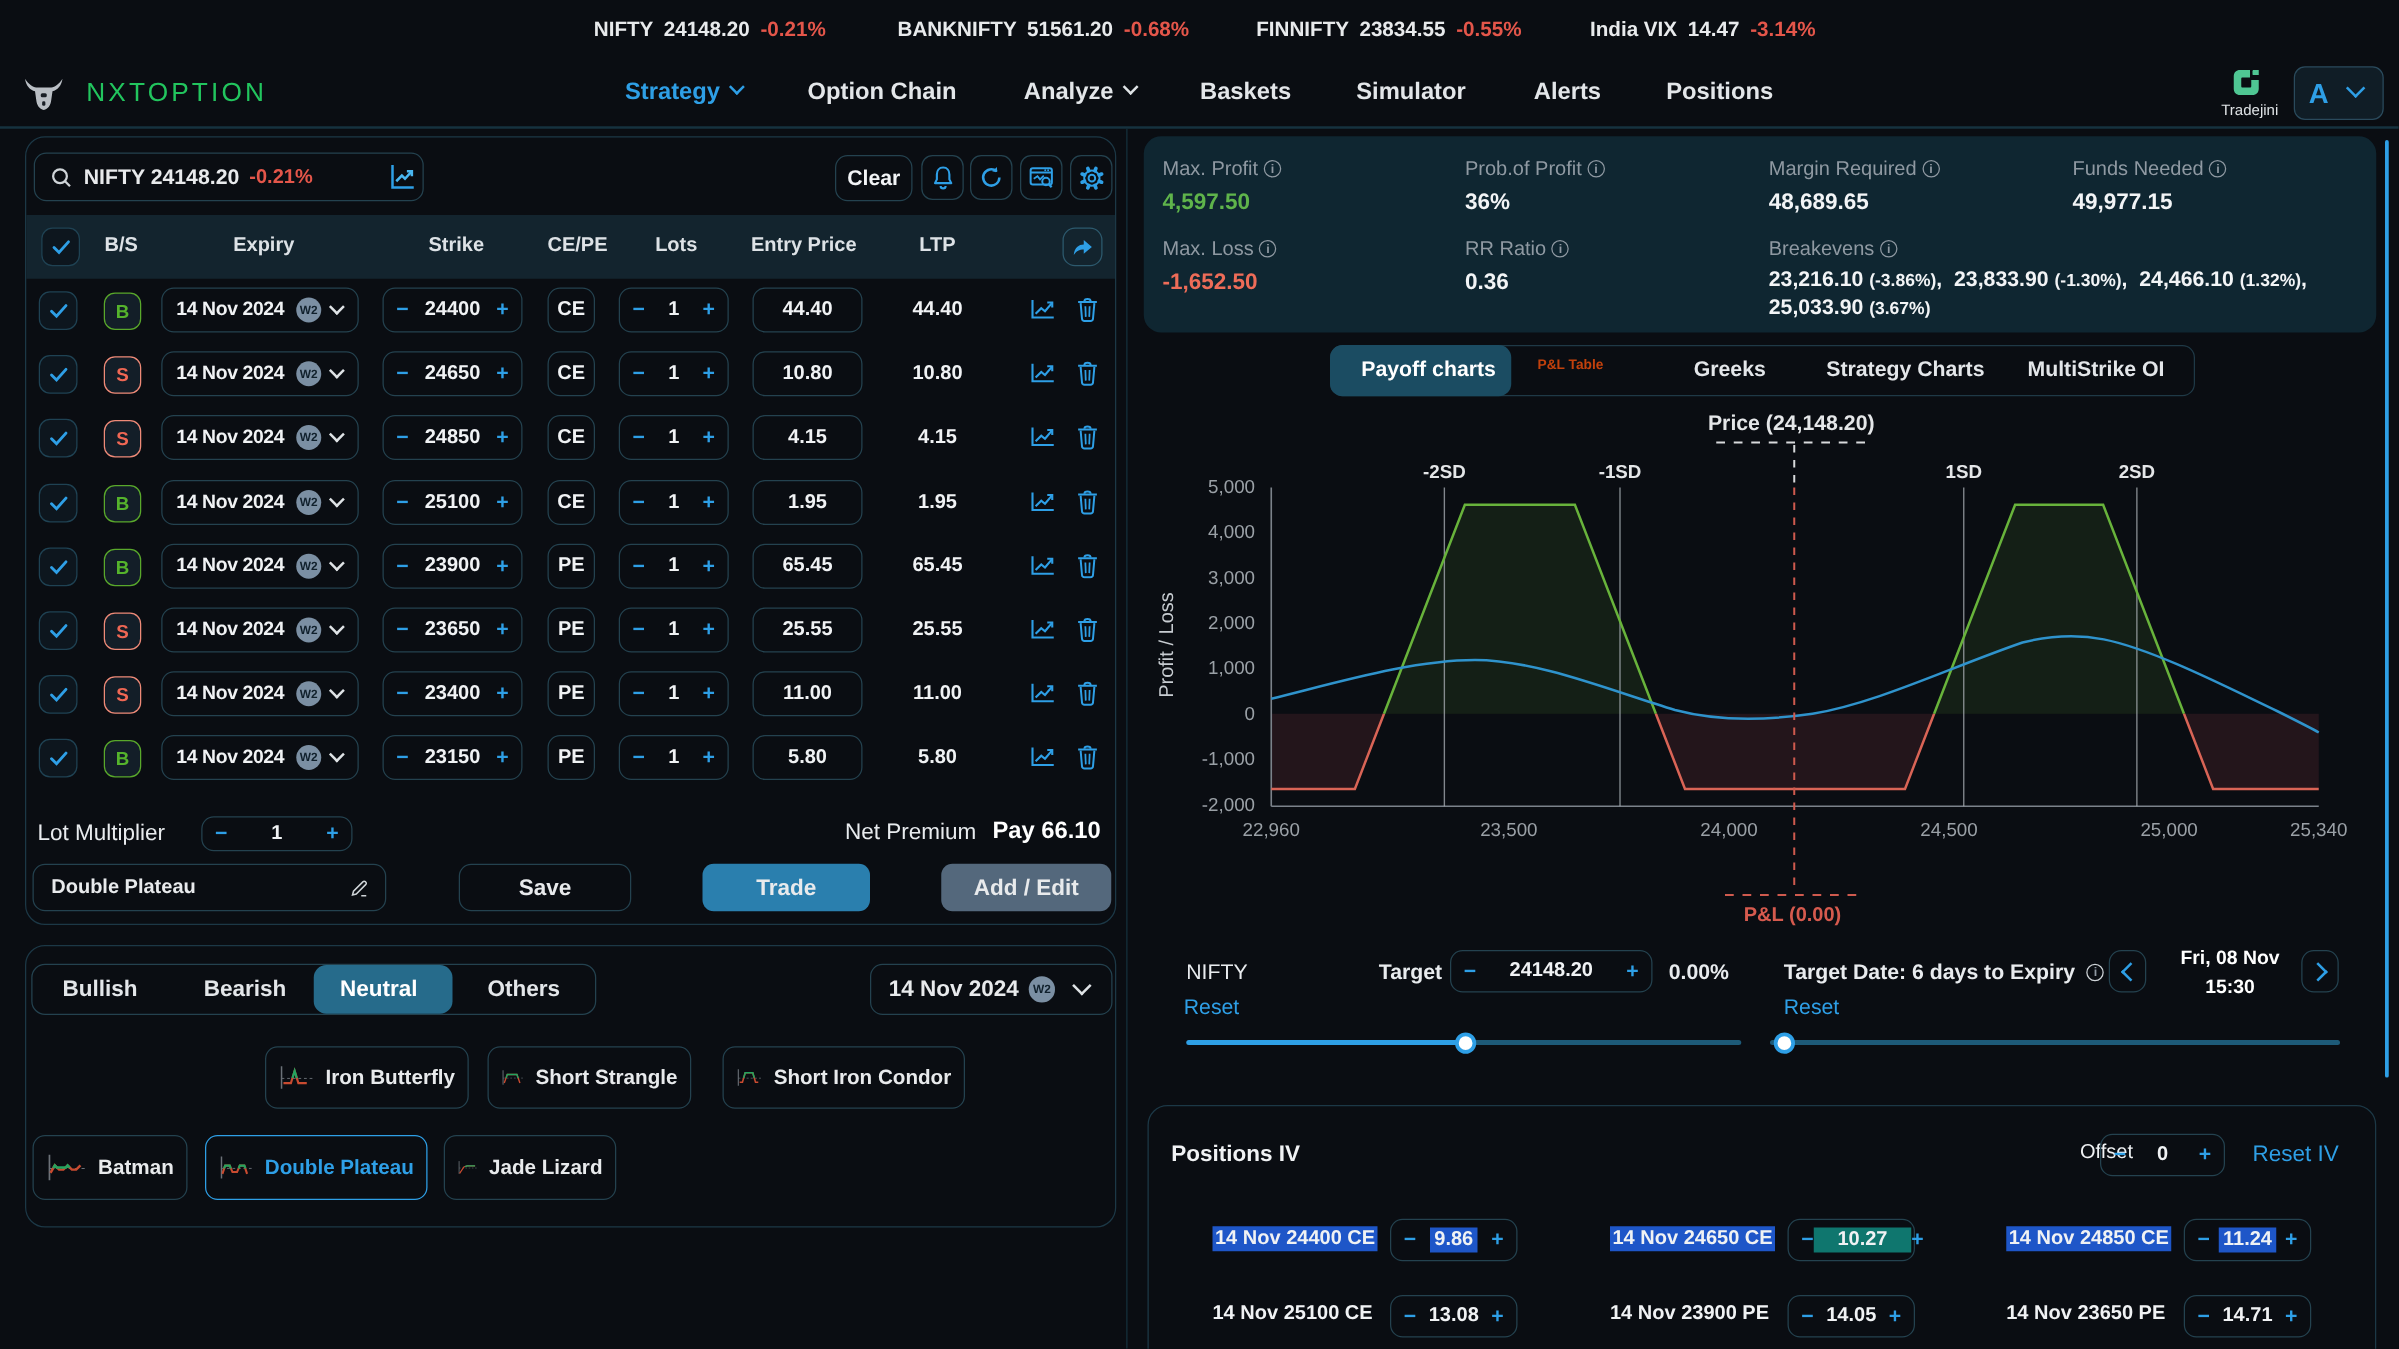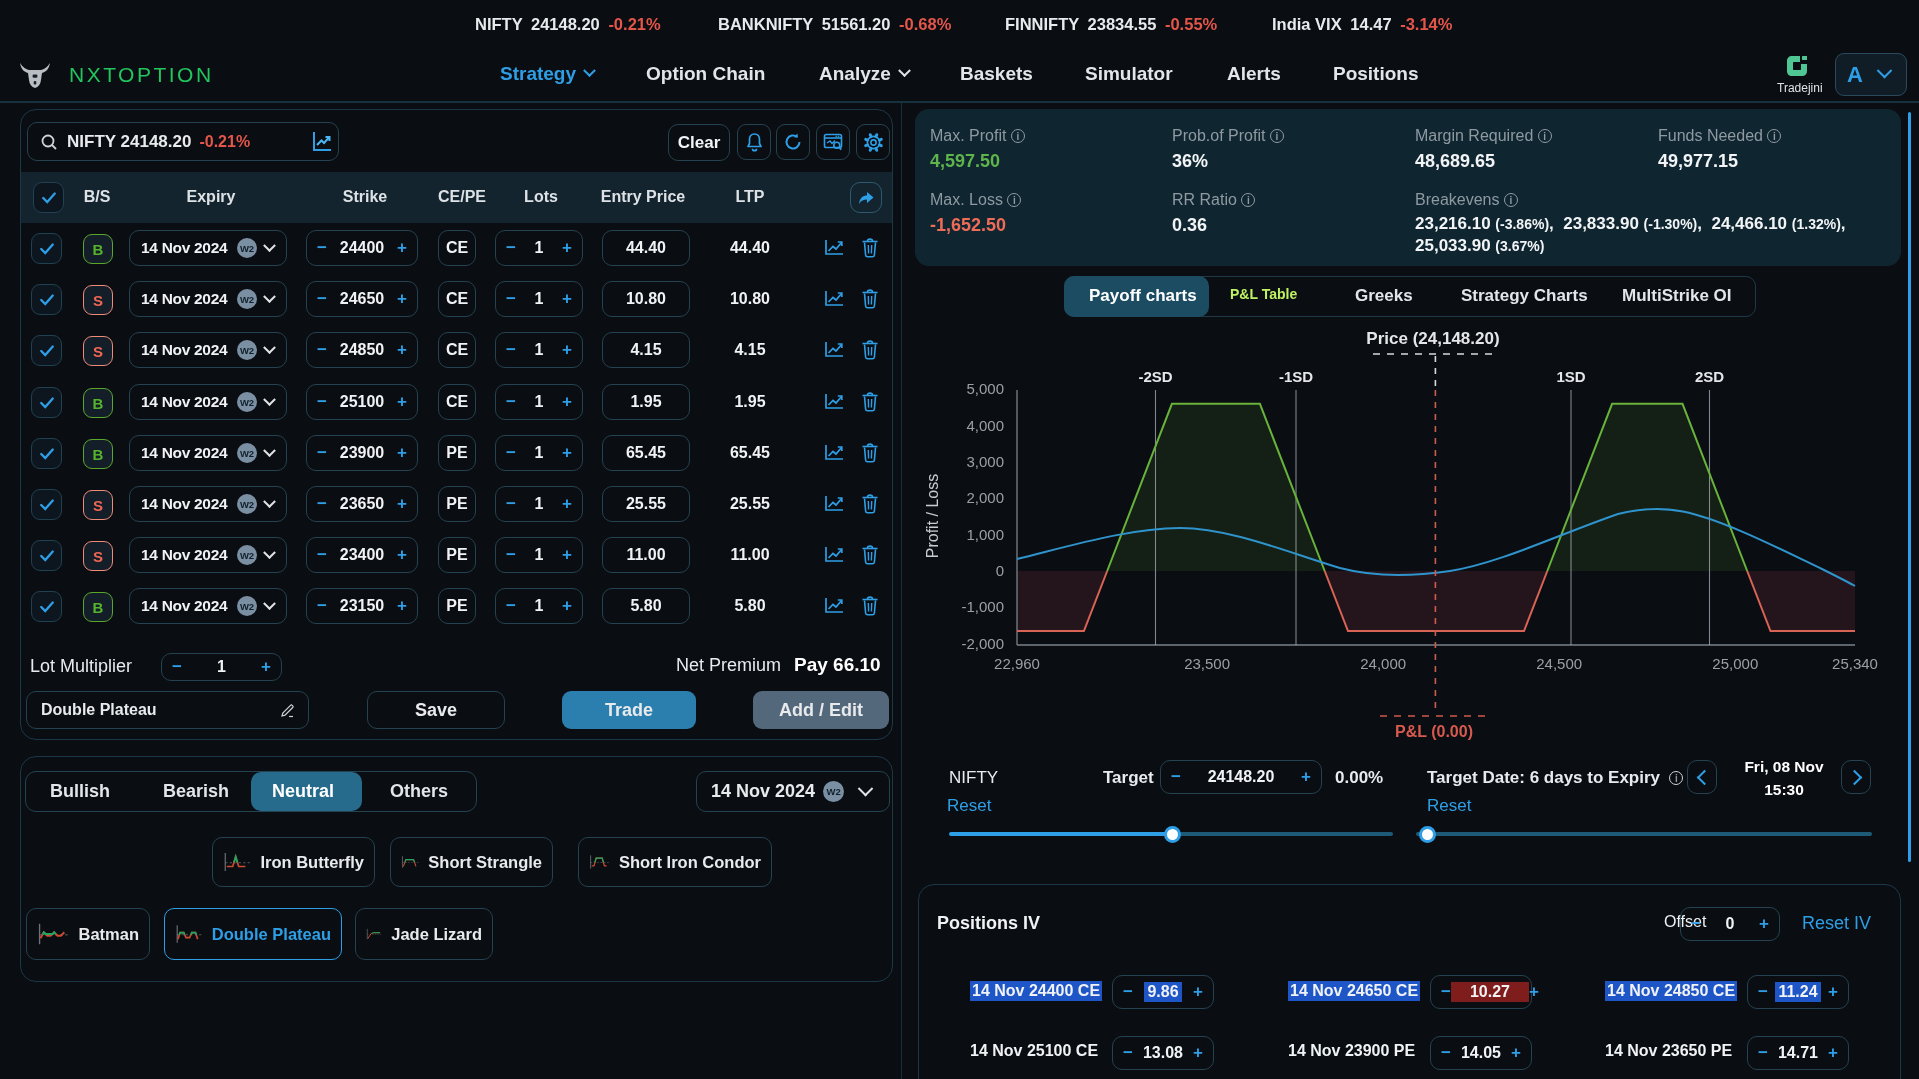--- a/index.html
+++ b/index.html
@@ -586,21 +586,21 @@
 <div class="abs statlbl" style="left:930px;top:191px;">Max. Loss <span class="infoi"></span></div>
 <div class="abs" style="left:930px;top:215px;font-size:18px;font-weight:bold;color:#ee6c58;">-1,652.50</div>
 <div class="abs statlbl" style="left:1172px;top:191px;">RR Ratio <span class="infoi"></span></div>
 <div class="abs statval" style="left:1172px;top:215px;">0.36</div>
 <div class="abs statlbl" style="left:1415px;top:191px;">Breakevens <span class="infoi"></span></div>
 <div class="abs" style="left:1415px;top:213px;width:470px;font-size:17px;font-weight:bold;color:#f2f4f6;line-height:22px;">23,216.10 <span style="font-size:14px;">(-3.86%)</span>,&nbsp; 23,833.90 <span style="font-size:14px;">(-1.30%)</span>,&nbsp; 24,466.10 <span style="font-size:14px;">(1.32%)</span>, 25,033.90 <span style="font-size:14px;">(3.67%)</span></div>
 
 <div class="abs" style="left:1064px;top:276px;width:692px;height:41px;border:1px solid #1f3946;border-radius:10px;"></div>
 <div class="abs" style="left:1064px;top:276px;width:145px;height:41px;background:#1b4c62;border-radius:10px;"></div>
 <div class="abs" style="left:1089px;top:286px;font-size:17px;font-weight:bold;color:#fff;">Payoff charts</div>
-<div class="abs" style="left:1230px;top:286px;font-size:14px;font-weight:bold;color:#bef264;">P&amp;L Table</div>
+<div class="abs" style="left:1230px;top:286px;font-size:11px;font-weight:bold;color:#c2410c;">P&amp;L Table</div>
 <div class="abs" style="left:1355px;top:286px;font-size:17px;font-weight:bold;color:#e3e6e9;">Greeks</div>
 <div class="abs" style="left:1461px;top:286px;font-size:17px;font-weight:bold;color:#e3e6e9;">Strategy Charts</div>
 <div class="abs" style="left:1622px;top:286px;font-size:17px;font-weight:bold;color:#e3e6e9;">MultiStrike OI</div>
 
 <svg class="abs" style="left:0;top:0;" width="1919" height="1079" viewBox="0 0 1919 1079">
 <polygon points="1107.2,571.0 1171.9,403.8 1259.9,403.8 1324.7,571.0" fill="rgba(120,200,60,0.10)"></polygon>
 <polygon points="1547.3,571.0 1612.1,403.8 1682.5,403.8 1747.2,571.0" fill="rgba(120,200,60,0.10)"></polygon>
 <polygon points="1017.0,571.0 1107.2,571.0 1083.9,631.1 1017.0,631.1" fill="rgba(205,75,90,0.13)"></polygon>
 <polygon points="1324.7,571.0 1547.3,571.0 1524.0,631.1 1348.0,631.1" fill="rgba(205,75,90,0.13)"></polygon>
 <polygon points="1747.2,571.0 1855.0,571.0 1855.0,631.1 1770.5,631.1" fill="rgba(205,75,90,0.13)"></polygon>
@@ -679,21 +679,21 @@
 <div class="abs blue" style="left:1802px;top:913px;font-size:18px;">Reset IV</div>
 <div class="abs" style="left:970px;top:981px;font-size:16px;font-weight:bold;color:#f0f2f4;background:#1e56c8;padding:1px 2px;">14 Nov 24400 CE</div>
 <div class="ctrl stepper" style="left:1112px;top:975px;width:102px;height:34px;">
       <span class="minus">−</span>
       <span class="val" style="background:#1e56c8;padding:1px 3px;">9.86</span>
       <span class="plus">+</span>
     </div>
 <div class="abs" style="left:1288px;top:981px;font-size:16px;font-weight:bold;color:#f0f2f4;background:#1e56c8;padding:1px 2px;">14 Nov 24650 CE</div>
 <div class="ctrl stepper" style="left:1430px;top:975px;width:102px;height:34px;">
       <span class="minus">−</span>
-      <span class="val" style="background:#7f1d1d;padding:1px 19px;">10.27</span>
+      <span class="val" style="background:#0f766e;padding:1px 19px;">10.27</span>
       <span class="plus">+</span>
     </div>
 <div class="abs" style="left:1605px;top:981px;font-size:16px;font-weight:bold;color:#f0f2f4;background:#1e56c8;padding:1px 2px;">14 Nov 24850 CE</div>
 <div class="ctrl stepper" style="left:1747px;top:975px;width:102px;height:34px;">
       <span class="minus">−</span>
       <span class="val" style="background:#1e56c8;padding:1px 3px;">11.24</span>
       <span class="plus">+</span>
     </div>
 <div class="abs" style="left:970px;top:1042px;font-size:16px;font-weight:bold;color:#f0f2f4;">14 Nov 25100 CE</div>
 <div class="ctrl stepper" style="left:1112px;top:1036px;width:102px;height:34px;">

